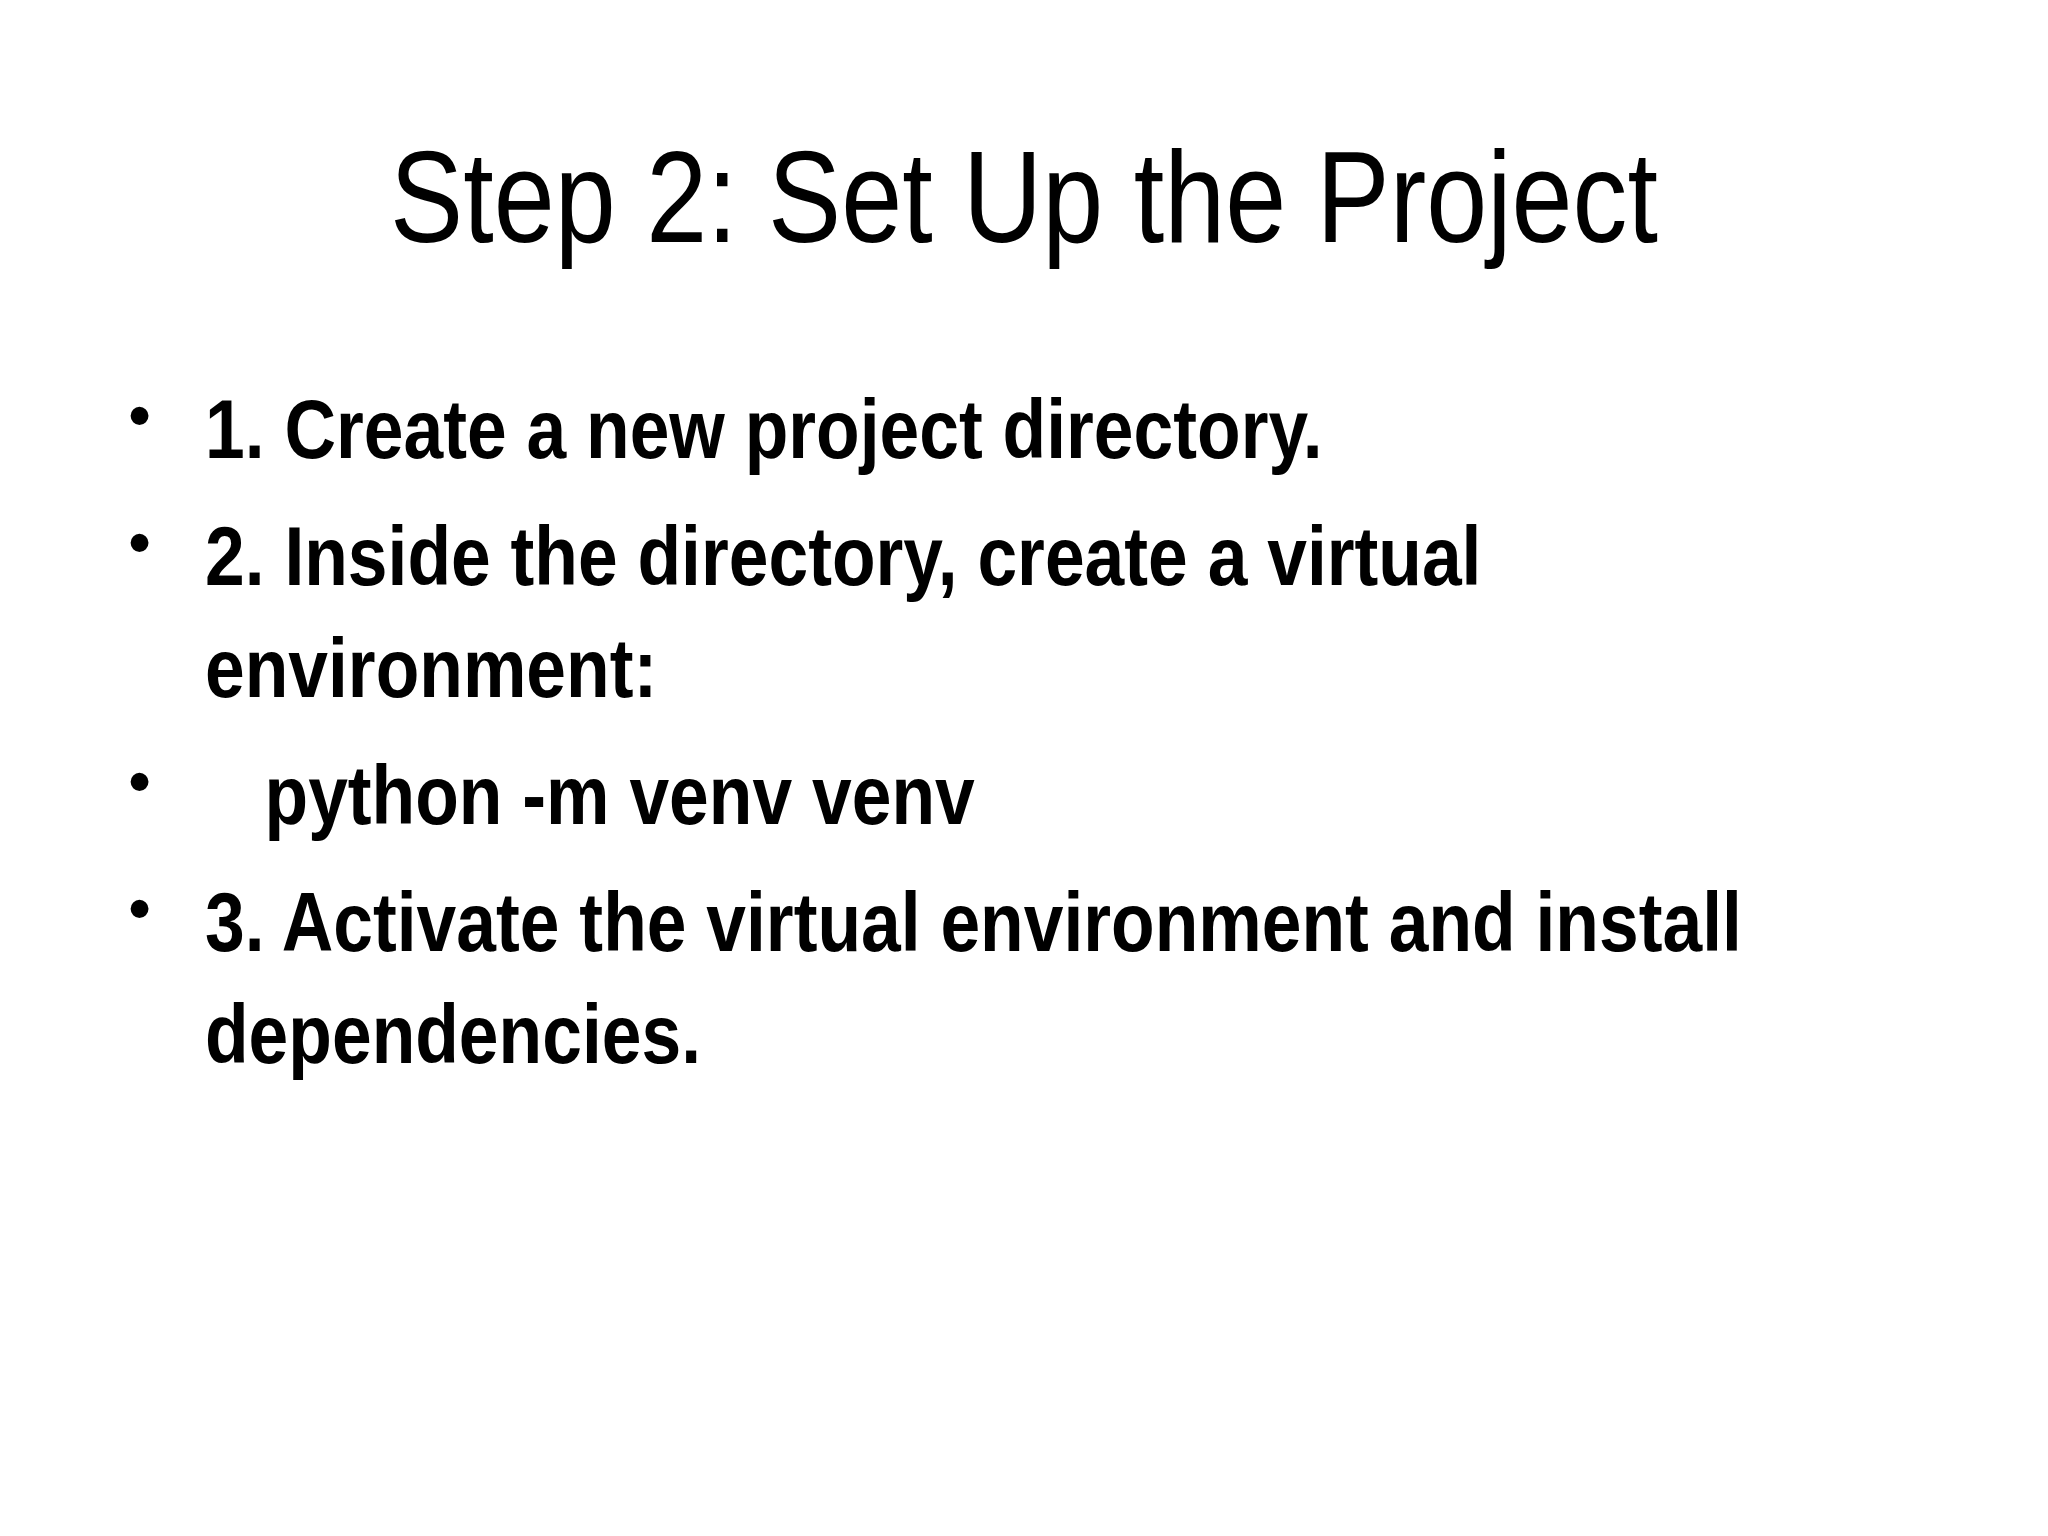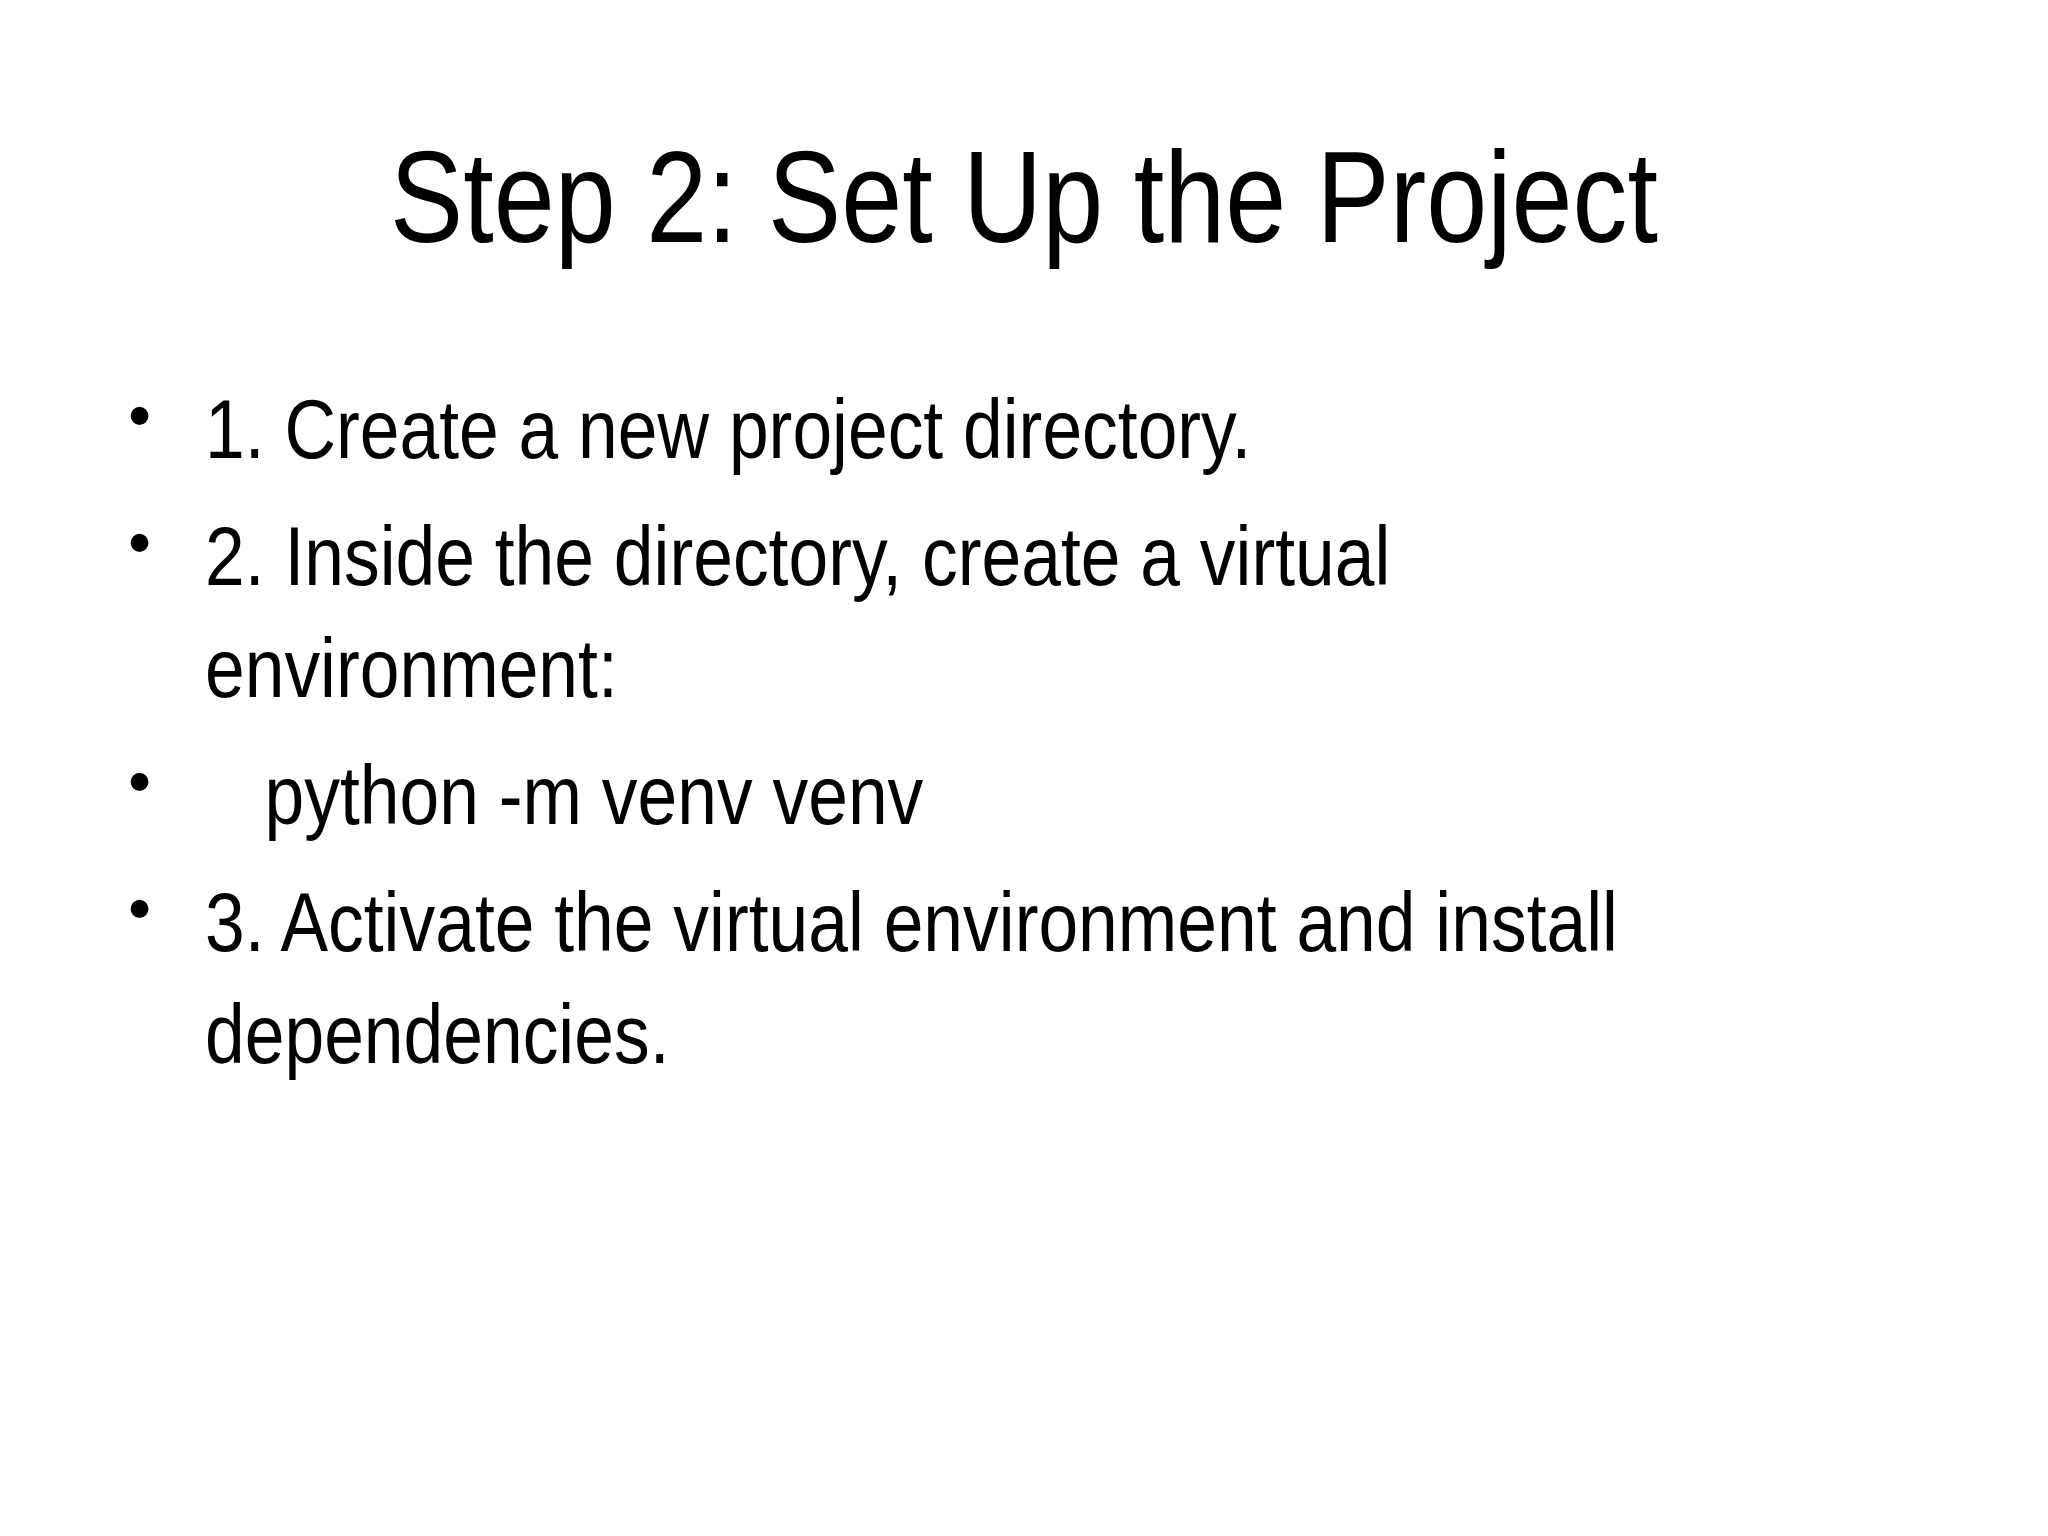--- a/index.html
+++ b/index.html
@@ -36,21 +36,21 @@
     align-items: flex-start;
     margin-bottom: 15px;
   }
   .marker {
     flex: 0 0 77px;
     font-size: 66px;
     line-height: 112px;
     position: relative;
     top: -14px;
   }
-  .lines { flex: 1 1 auto; min-width: 0; }
+  .lines { flex: 1 1 auto; min-width: 0; font-weight: bold; }
   .line {
     font-size: 84px;
     line-height: 112px;
     white-space: pre;
     transform: scaleX(0.85);
     transform-origin: 0 0;
   }
 </style>
 </head>
 <body>

